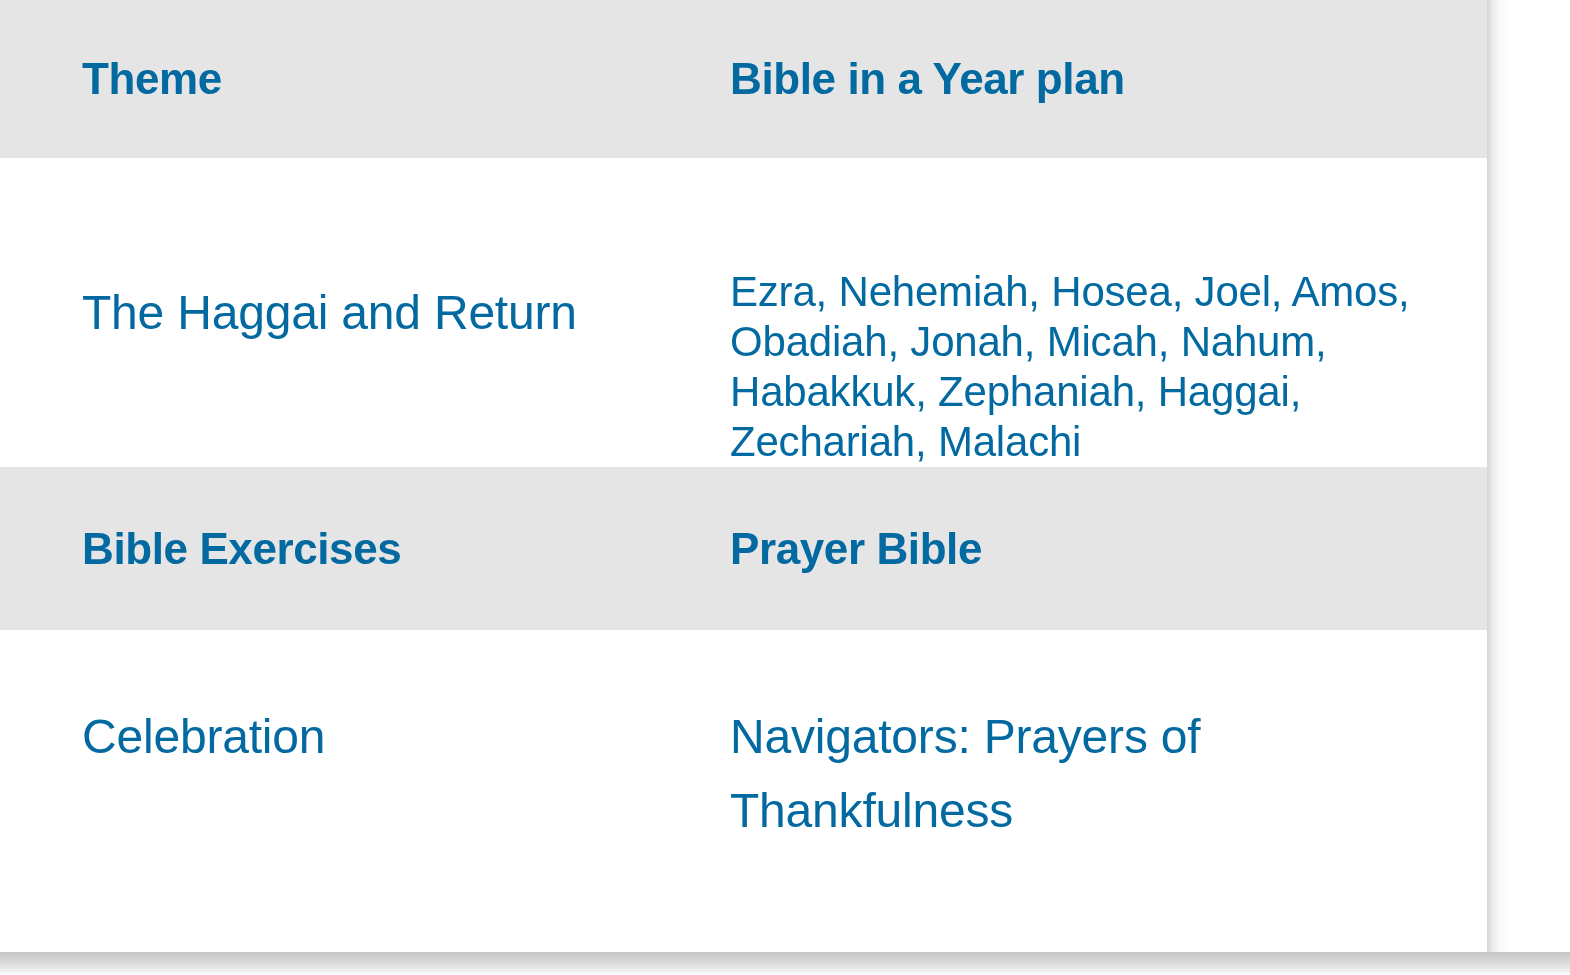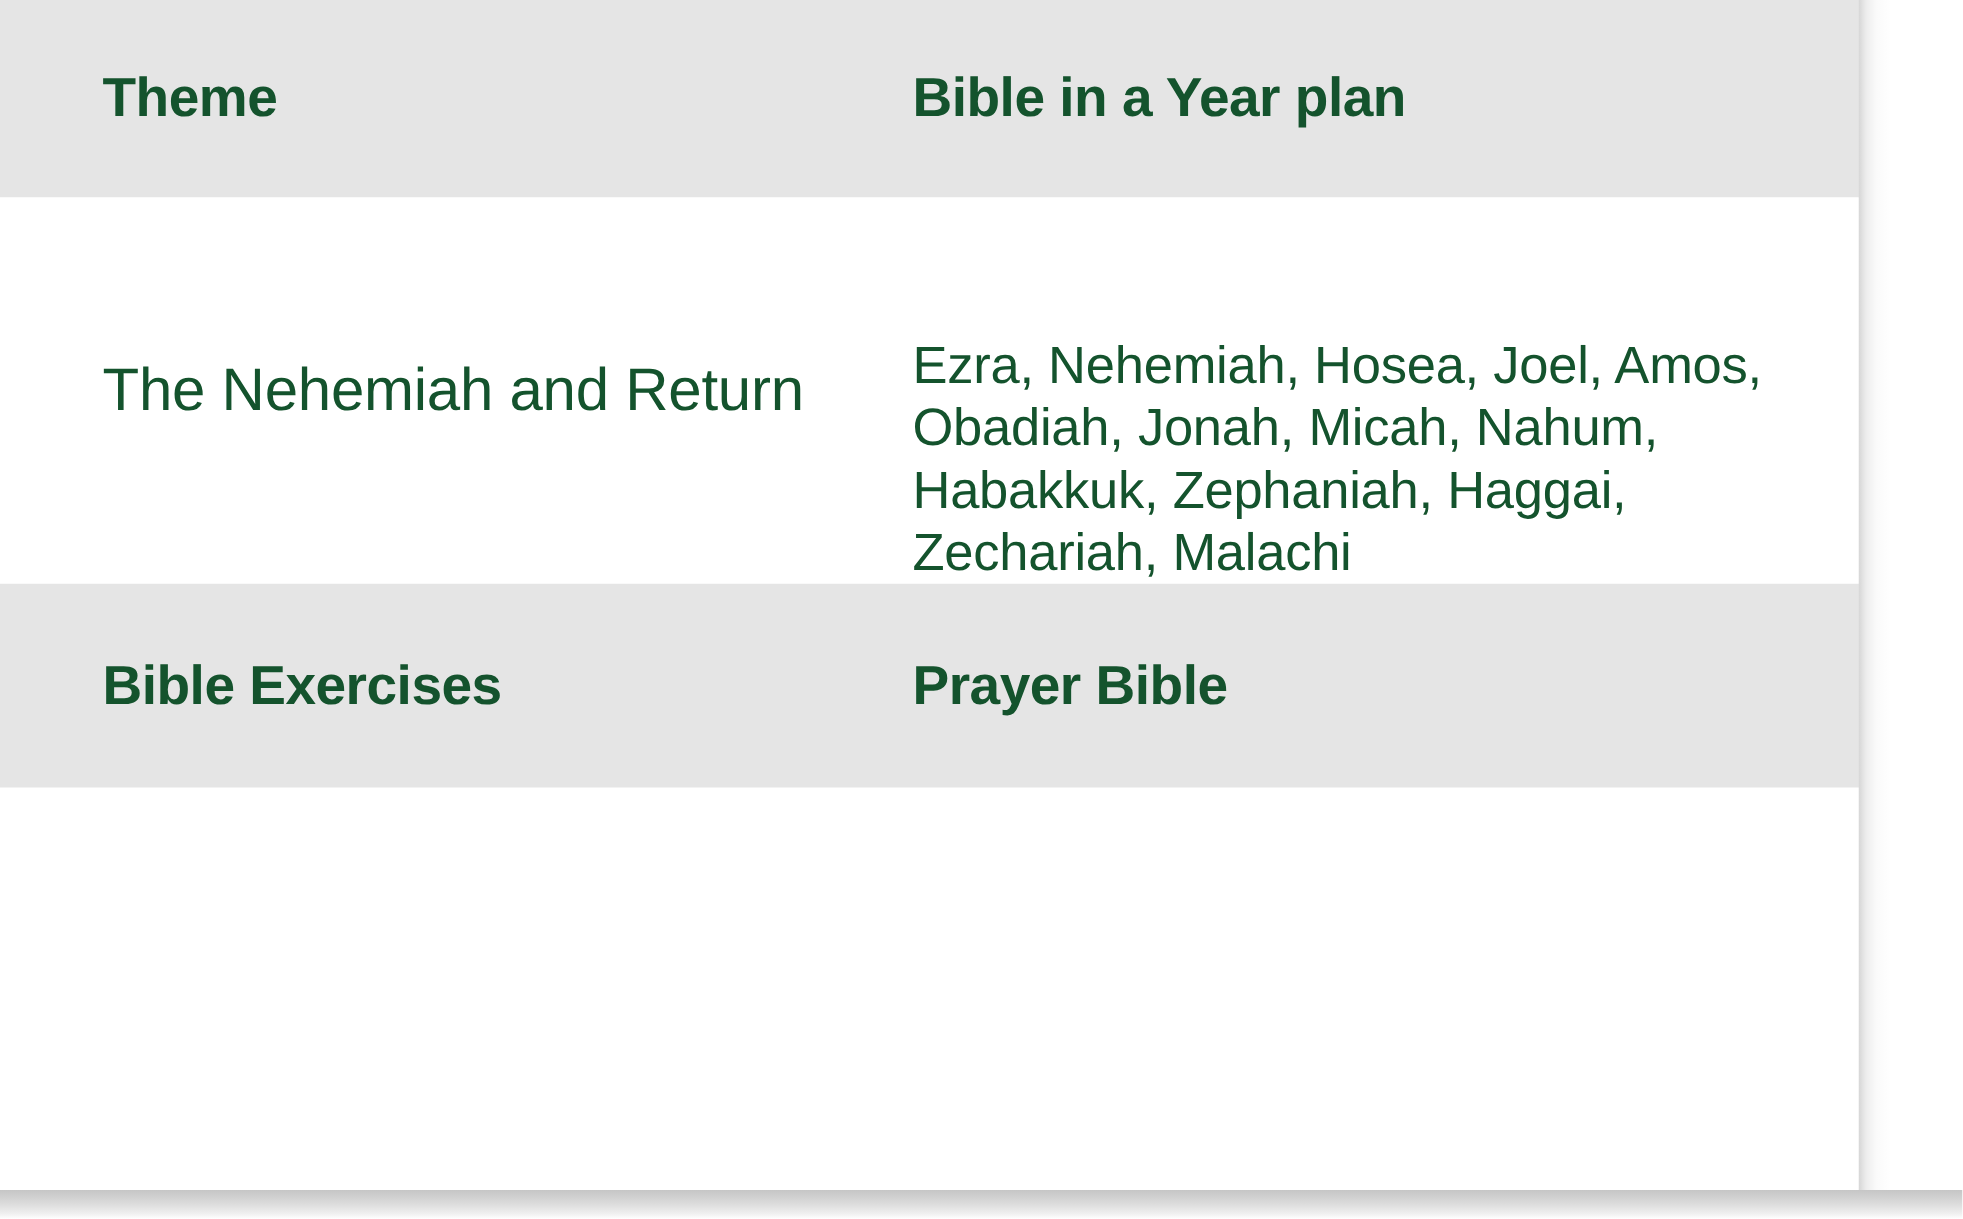--- a/index.html
+++ b/index.html
@@ -50,21 +50,21 @@
   
   .row-h1 { height: 158px; }
   .row-d1 { height: 309px; }
   .row-h2 { height: 163px; }
   .row-d2 { height: 322px; }
 
   .cell {
     box-sizing: border-box;
     display: flex;
     align-items: center;
-    color: #14532d;
+    color: #0369a1;
   }
 
   .cell.col-1 {
     width: 704px;
     padding-left: 82px;
     padding-right: 24px;
   }
   .cell.col-2 {
     width: 783px;
     padding-left: 26px;
@@ -144,35 +144,43 @@
       <div class="cell col-1">
         <span class="cell-text">Theme</span>
       </div>
       <div class="cell col-2">
         <span class="cell-text">Bible in a Year plan</span>
       </div>
     </div>
 
     <div class="row data-row row-d1">
       <div class="cell col-1">
-        <span class="cell-text text-lg">The Nehemiah and Return</span>
+        <span class="cell-text text-lg">The Haggai and Return</span>
       </div>
       <div class="cell col-2">
         <span class="cell-text text-sm">Ezra, Nehemiah, Hosea, Joel, Amos, Obadiah, Jonah, Micah, Nahum, Habakkuk, Zephaniah, Haggai, Zechariah, Malachi</span>
       </div>
     </div>
 
     <div class="row header-row row-h2">
       <div class="cell col-1">
         <span class="cell-text">Bible Exercises</span>
       </div>
       <div class="cell col-2">
         <span class="cell-text">Prayer Bible</span>
       </div>
     </div>
 
+    <div class="row data-row row-d2">
+      <div class="cell col-1">
+        <span class="cell-text text-lg">Celebration</span>
+      </div>
+      <div class="cell col-2">
+        <span class="cell-text text-lg">Navigators: Prayers of Thankfulness</span>
+      </div>
+    </div>
 
   </div>
 
   <div class="edge-shadow-right"></div>
   <div class="edge-shadow-bottom"></div>
 
 </div>
 
 </body></html>

